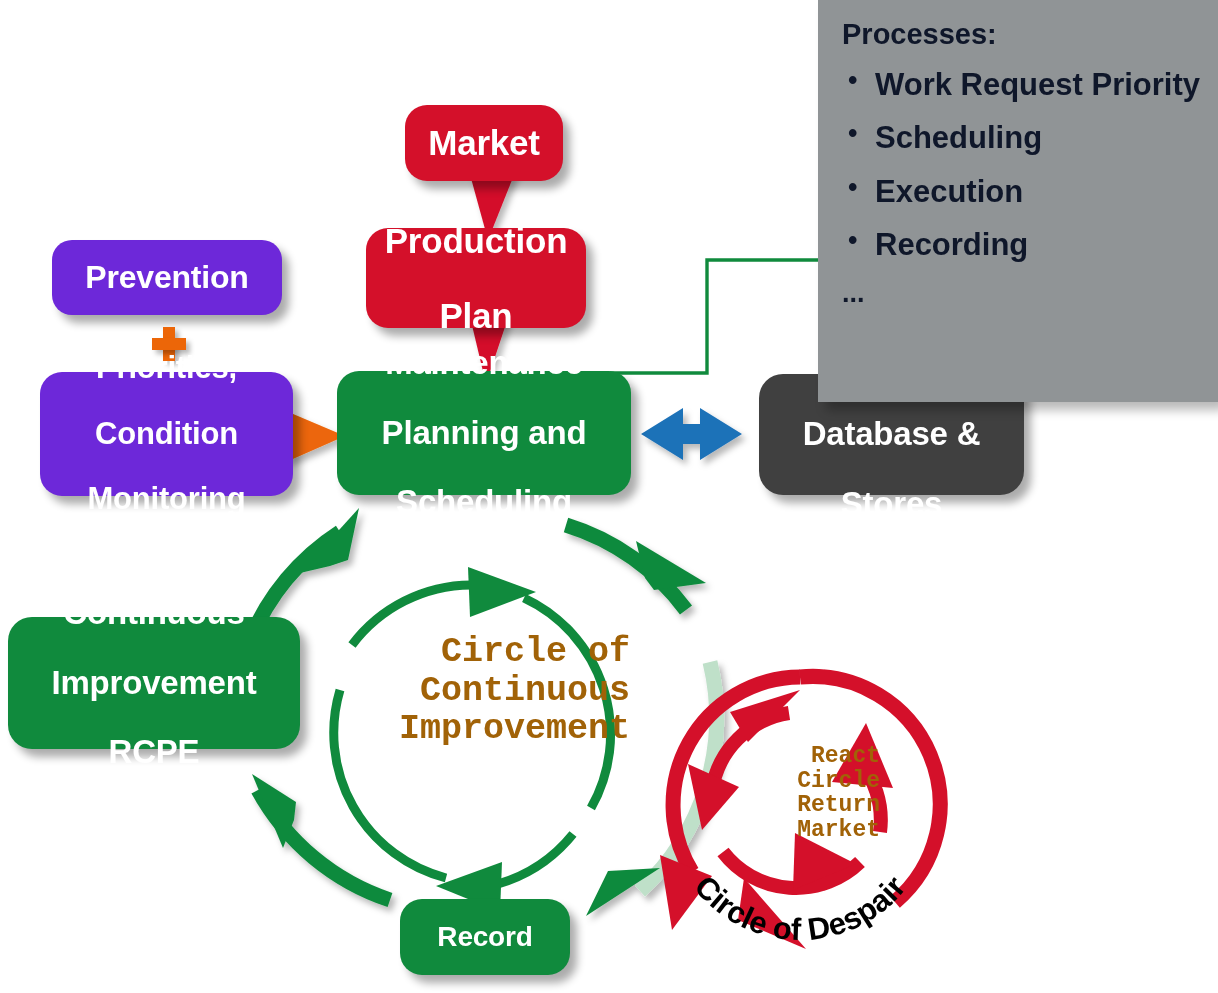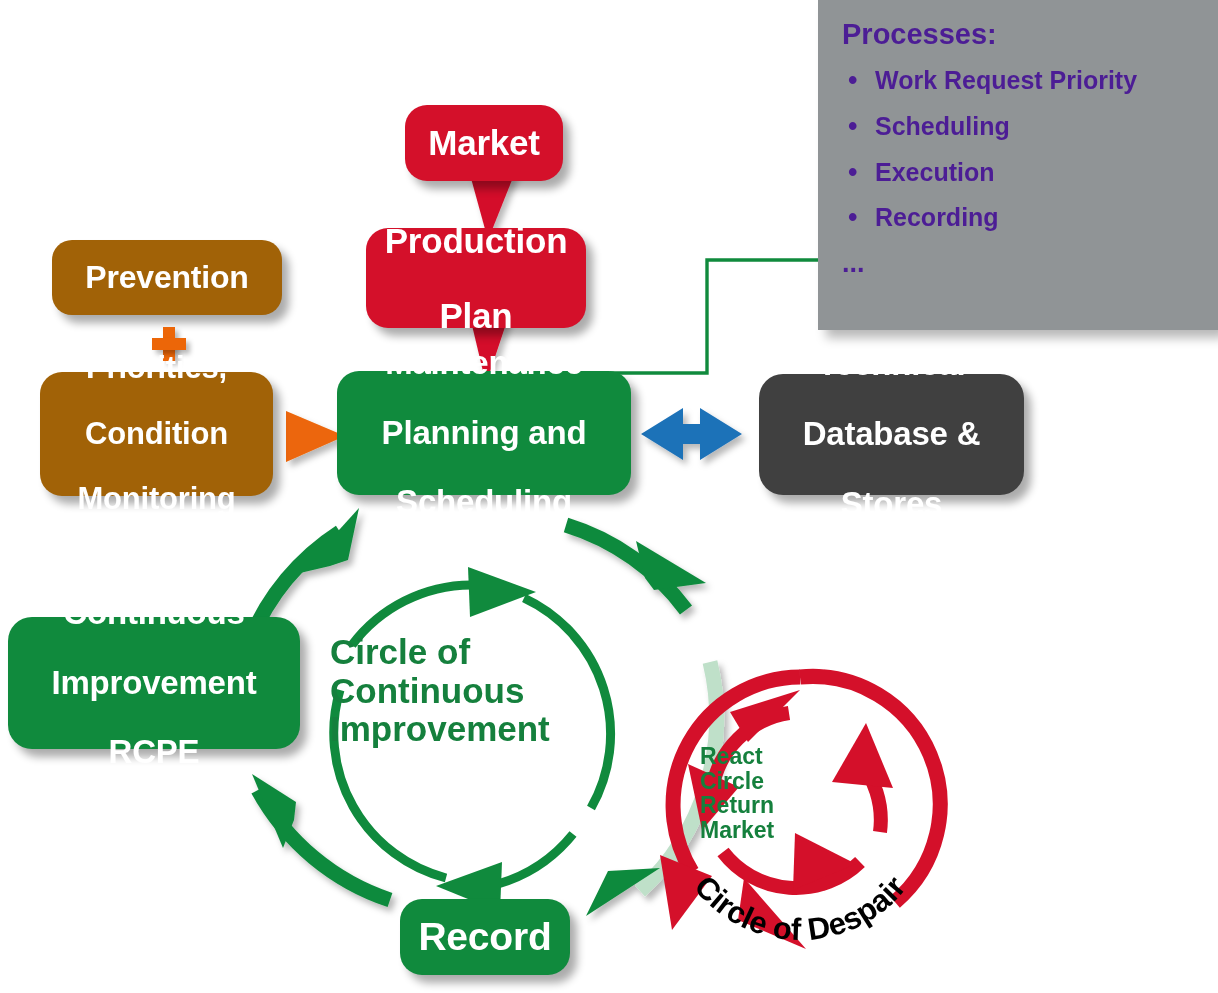--- a/index.html
+++ b/index.html
@@ -34,32 +34,32 @@
     border-radius:20px;
     box-shadow:7px 8px 9px rgba(0,0,0,0.33);
     line-height:1.06;
     letter-spacing:-0.2px;
     z-index:6;
   }
   .node span{display:block;width:100%;}
 
   .green{background:#108a3d;}
   .red{background:#d4102a;}
-  .orange{background:#a16207;}
+  .orange{background:#6d28d9;}
   .blue{background:#404040;margin-left:24px;}
 
   
   #n-market{ left:405px; top:105px; width:158px; height:76px; font-size:35px; border-radius:22px;align-items:center;}
   #n-prodplan{ left:366px; top:228px; width:220px; height:100px; font-size:35px; border-radius:22px;}
   #n-prevention{ left:52px; top:240px; width:230px; height:75px; font-size:32px; border-radius:20px;}
-  #n-priorities{ left:40px; top:372px; width:233px; height:124px; font-size:31px; border-radius:22px;}
+  #n-priorities{ left:40px; top:372px; width:253px; height:124px; font-size:31px; border-radius:22px;}
   #n-mps{ left:337px; top:371px; width:294px; height:124px; font-size:33px; border-radius:22px;}
   #n-tech{ left:735px; top:374px; width:265px; height:121px; font-size:33px; border-radius:24px;}
   #n-do{ left:664px; top:583px; width:170px; height:75px; font-size:33px; border-radius:22px;}
-  #n-record{ left:400px; top:899px; width:170px; height:76px; font-size:39px; border-radius:22px;}
+  #n-record{ left:400px; top:899px; width:170px; height:76px; font-size:28px; border-radius:22px;}
   #n-ci{ left:8px; top:617px; width:292px; height:132px; font-size:33px; border-radius:24px;}
 
   
   #plus-sign{
     position:absolute;
     left:152px; top:327px;
     width:34px; height:34px;
     z-index:6;
   }
   #plus-sign::before,#plus-sign::after{
@@ -68,40 +68,40 @@
     background:#ec6608;
     box-shadow:4px 4px 5px rgba(0,0,0,0.28);
   }
   #plus-sign::before{ left:11px; top:0; width:12px; height:34px;}
   #plus-sign::after{ left:0; top:11px; width:34px; height:12px;}
 
   
   #processes-panel{
     position:absolute;
     left:818px; top:0px;
-    width:400px; height:330px;
+    width:400px; height:402px;
     background:#909496;
     box-shadow:8px 8px 10px rgba(0,0,0,0.28);
-    color:#4c1d95;
+    color:#0f172a;
     font-weight:bold;
     z-index:7;
     padding:18px 14px 10px 24px;
     box-sizing:border-box;
   }
   #processes-panel .ptitle{
     font-size:29px;
     margin:0 0 3px 0;
   }
   #processes-panel ul{
     list-style:none;
     margin:0;
     padding:0;
   }
   #processes-panel li{
-    font-size:25px;
+    font-size:31px;
     line-height:1.27;
     position:relative;
     padding-left:33px;
     margin-top:14px;
   }
   #processes-panel li::before{
     content:"\2022";
     position:absolute;
     left:6px;
     top:-2px;
@@ -109,25 +109,26 @@
   }
   #processes-panel .ellipsis{
     font-size:27px;
     margin-top:14px;
     padding-left:0px;
   }
 
   
   .center-label{
     position:absolute;
-    color:#15803d;
+    color:#a16207;
     font-weight:bold;
-    text-align:left;
+    text-align:right;
     z-index:5;
     line-height:1.1;
+    font-family:Liberation Mono, monospace;
   }
   #cci-label{
     left:330px; top:633px;
     width:300px;
     font-size:35px;
   }
   #despair-inner-label{
     left:700px; top:744px;
     width:180px;
     font-size:23px;

